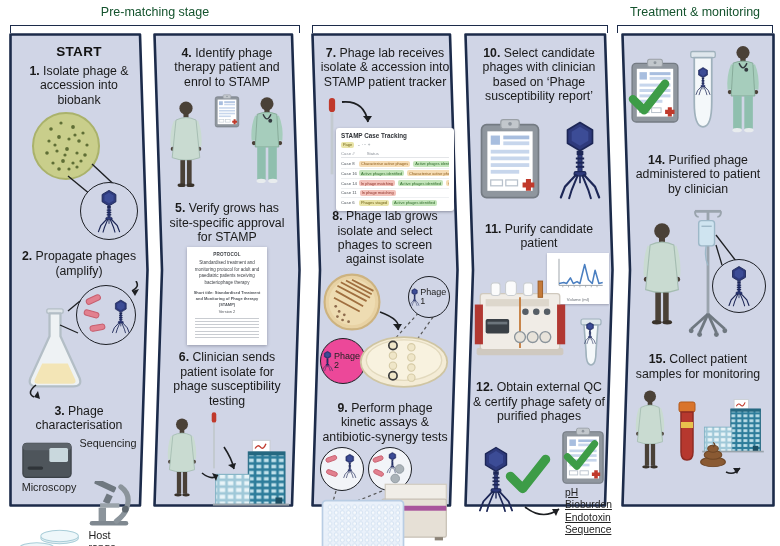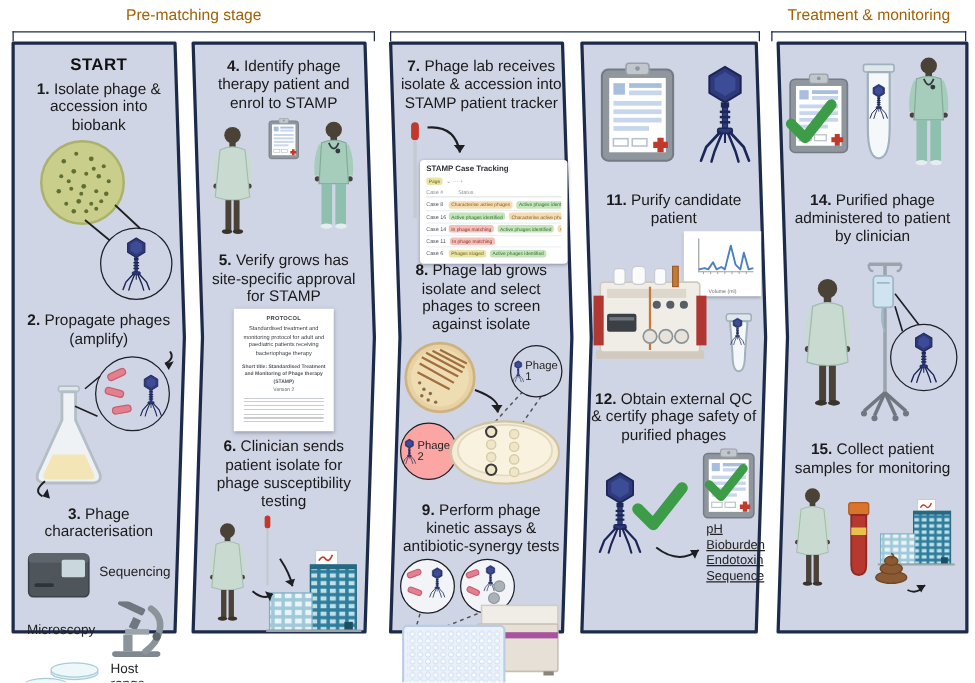--- a/index.html
+++ b/index.html
@@ -1,31 +1,31 @@
 <!DOCTYPE html>
 <html><head>
 <meta charset="utf-8">
 <style>
   html,body{margin:0;padding:0;background:#fff;font-family:"Liberation Sans",sans-serif;}
   .canvas{position:relative;width:780px;height:546px;background:#fff;overflow:hidden;}
-  .stage-label{position:absolute;top:5px;font-size:12.5px;color:#a16207;text-align:center;white-space:nowrap;}
+  .stage-label{position:absolute;top:5px;font-size:12.5px;color:#14532d;text-align:center;white-space:nowrap;}
   .bracket{position:absolute;top:25px;height:7px;border-left:1.7px solid #1c2b4a;border-right:1.7px solid #1c2b4a;border-top:1.7px solid #1c2b4a;}
   .panel{position:absolute;top:32px;height:476px;}
   .panel-bg{position:absolute;left:0;top:0;width:100%;height:100%;}
   .content{position:relative;z-index:1;padding:6px 10px 0;display:flex;flex-direction:column;align-items:center;box-sizing:border-box;width:100%;}
   .start{font-weight:bold;font-size:13.5px;margin:6px 0 0;color:#111;letter-spacing:.3px;}
   .step{font-size:12.3px;line-height:14.4px;text-align:center;color:#1a1a1a;margin:5px 0 3px;}
   .step b{font-weight:bold;}
   .cluster{position:relative;width:100%;}
   .abs{position:absolute;}
   .magcircle{position:absolute;border:1.8px solid #1d2026;border-radius:50%;display:flex;align-items:center;justify-content:center;flex-direction:row;box-sizing:border-box;}
   .sublabel{font-size:10.8px;color:#232323;}
   .minilabel{font-size:9px;color:#232323;line-height:9px;}
   .qc{font-size:10.3px;line-height:12.6px;color:#232323;text-align:left;text-decoration:underline;}
-  .charrow{display:flex;align-items:center;gap:6px;width:100%;justify-content:center;margin:1px 0;}
+  .charrow{display:flex;align-items:flex-start;gap:6px;width:100%;justify-content:center;margin:1px 0;}
   .doccard{background:#fff;box-shadow:0 1px 3px rgba(40,40,60,.35);width:80px;padding:5px 4px 4px;text-align:center;color:#3c3f44;box-sizing:border-box;}
   .doccard .t{font-size:4.6px;font-weight:bold;margin-bottom:2.5px;letter-spacing:.2px;}
   .doccard .b{font-size:4.5px;line-height:1.5;margin-bottom:3.5px;}
   .doccard .s{font-size:4px;line-height:1.45;margin-bottom:1.5px;font-weight:bold;color:#54585e;}
   .doccard .v{font-size:4px;margin-bottom:4px;color:#54585e;}
   .ruledlines{height:11px;margin:2px 4px;background:repeating-linear-gradient(to bottom,#c9ccd1 0,#c9ccd1 .8px,transparent .8px,transparent 3px);}
   .tracker{position:absolute;background:#fff;border-radius:3px;box-shadow:0 1px 3px rgba(40,40,60,.4);padding:4px 5px;width:118px;box-sizing:border-box;}
   .tr-title{font-size:6.3px;font-weight:bold;color:#2f3237;margin-bottom:2.5px;}
   .tr-toolbar{display:flex;gap:3px;align-items:center;margin-bottom:2.5px;}
   .tr-dots{font-size:4.5px;color:#9aa0a6;}
@@ -491,21 +491,21 @@
         <svg class="abs" style="left:0;top:0" width="130" height="126" viewBox="0 0 130 126">
           <line x1="72" y1="72" x2="112" y2="28" stroke="#555" stroke-width="1.2" stroke-dasharray="3,3"></line>
           <line x1="72" y1="104" x2="34" y2="92" stroke="#555" stroke-width="1.2" stroke-dasharray="3,3"></line>
           <line x1="94" y1="74" x2="118" y2="40" stroke="#555" stroke-width="1.2" stroke-dasharray="3,3"></line>
           <path d="M60,42 Q82,50 78,60" fill="none" stroke="#1d1f22" stroke-width="1.6"></path>
           <polygon points="78,60 73,54 82,54" fill="#1d1f22"></polygon>
         </svg>
         <svg class="abs" style="left:2px;top:2px" width="60" height="60" viewBox="0 0 70 70">
             <use href="#sym-agar"></use>
           </svg>
-        <div class="magcircle" style="left:0;top:68px;width:46px;height:46px;background:#fca5a5">
+        <div class="magcircle" style="left:0;top:68px;width:46px;height:46px;background:#ec4899">
           <svg width="14" height="22" viewBox="0 0 60 96">
               <use href="#sym-phage"></use>
             </svg>
           <span class="minilabel">Phage 2</span>
         </div>
         <svg class="abs" style="left:38px;top:64px;z-index:1" width="92" height="56" viewBox="0 0 100 60">
             <use href="#sym-spotplate"></use>
           </svg>
         <div class="magcircle" style="left:88px;top:6px;width:42px;height:42px;background:#d0d5e6;z-index:2">
           <svg width="13" height="20" viewBox="0 0 60 96">
@@ -550,20 +550,21 @@
           </svg>
       </div>
     </div>
   </div>
 
   <div class="panel" style="left:463px;width:152px">
     <svg class="panel-bg" viewBox="0 0 152 476" preserveAspectRatio="none">
       <path d="M2.5,2.5 L142,2.5 L149.5,238 L142,473.5 L2.5,473.5 L10,238 Z" fill="#d0d5e6" stroke="#1c2b4a" stroke-width="2.6" stroke-linejoin="round"></path>
     </svg>
     <div class="content">
+      <div class="step" style="margin-top:8px"><b>10.</b> <span>Select candidate phages with clinician based on ‘Phage susceptibility report’</span></div>
 
       <div class="cluster" style="height:110px">
         <svg class="abs" style="left:6px;top:10px" width="62" height="84" viewBox="0 0 74 98">
             <use href="#sym-clipboard"></use>
           </svg>
         <svg class="abs" style="left:82px;top:4px" width="50" height="98" viewBox="0 0 60 96">
             <use href="#sym-phage"></use>
           </svg>
       </div>
 

